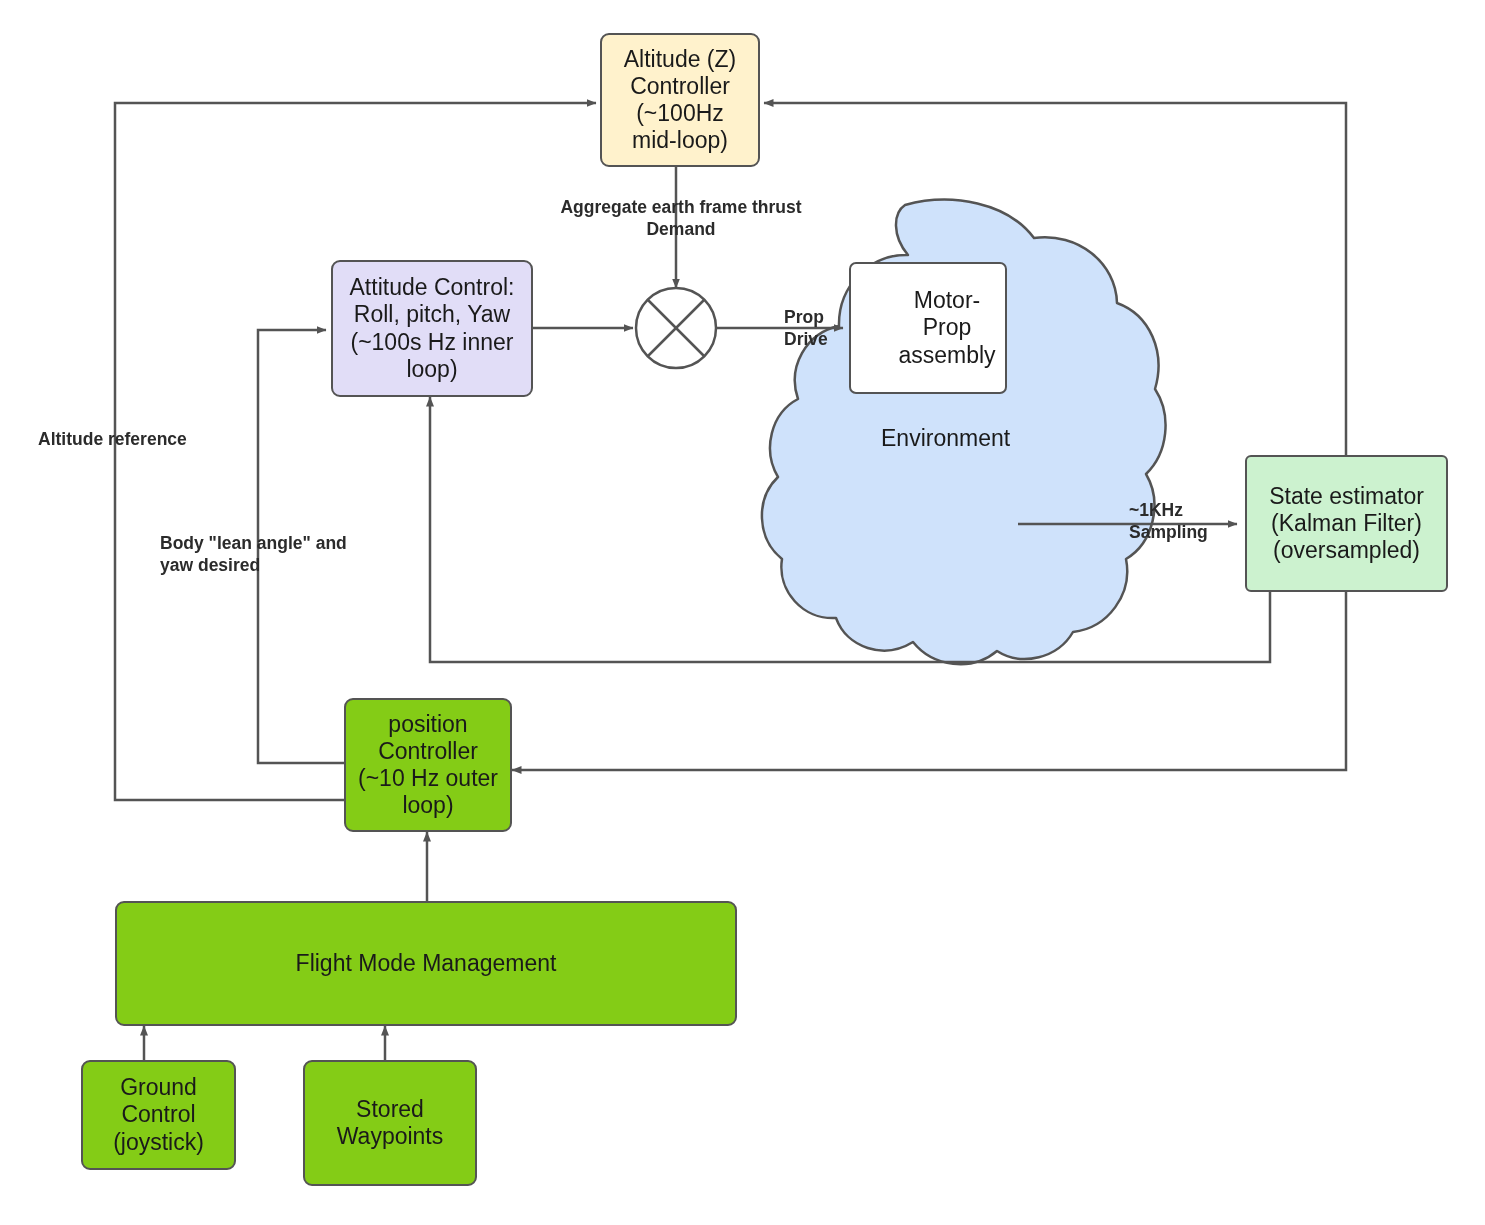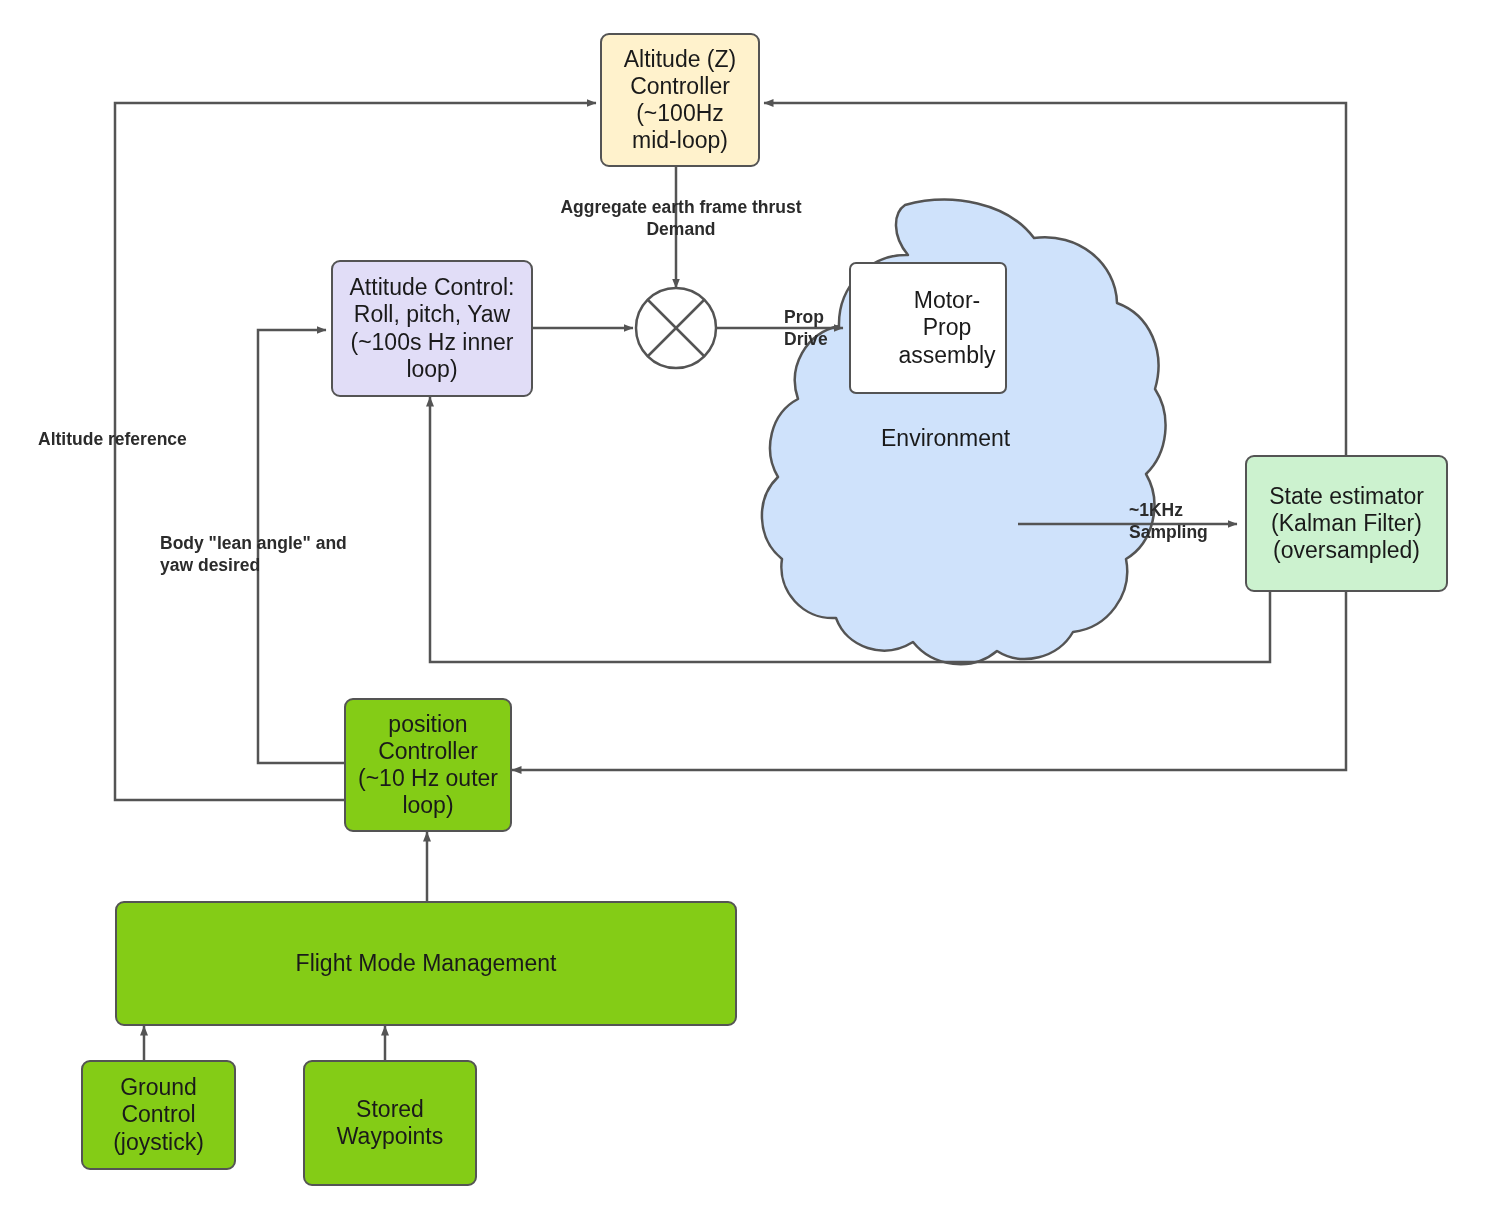--- a/index.html
+++ b/index.html
@@ -40,21 +40,21 @@
     color: #1a1a1a;
     font-size: 23px;
     line-height: 1.18;
     padding: 4px 6px;
     z-index: 3;
   }
   .node .lbl { display: block; white-space: pre-line; }
   .node.yellow { background: #fff2cc; }
   .node.purple { background: #e1ddf7; }
   .node.pink   { background: #84cc16; }
-  .node.green  { background: #ccf2cf; }
+  .node.green  { background: #ccf2cf; border-radius: 6px; }
   .node.white  { background: #ffffff; padding-left: 44px; }
 
   .edge-label {
     position: absolute;
     font-size: 17.5px;
     font-weight: bold;
     color: #2b2b2b;
     line-height: 1.25;
     white-space: pre-line;
     z-index: 4;

